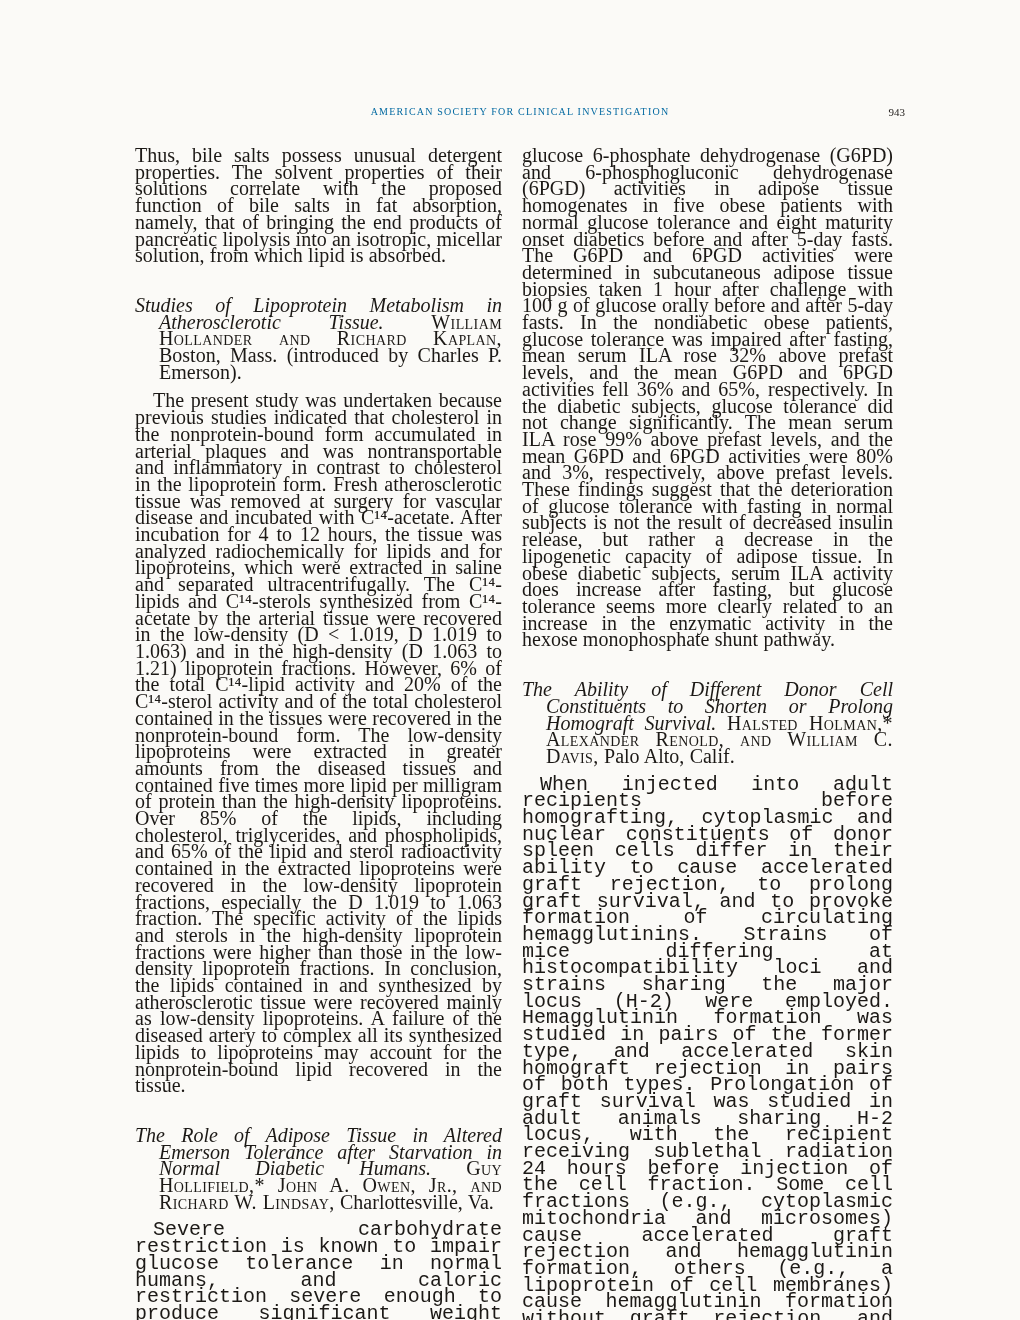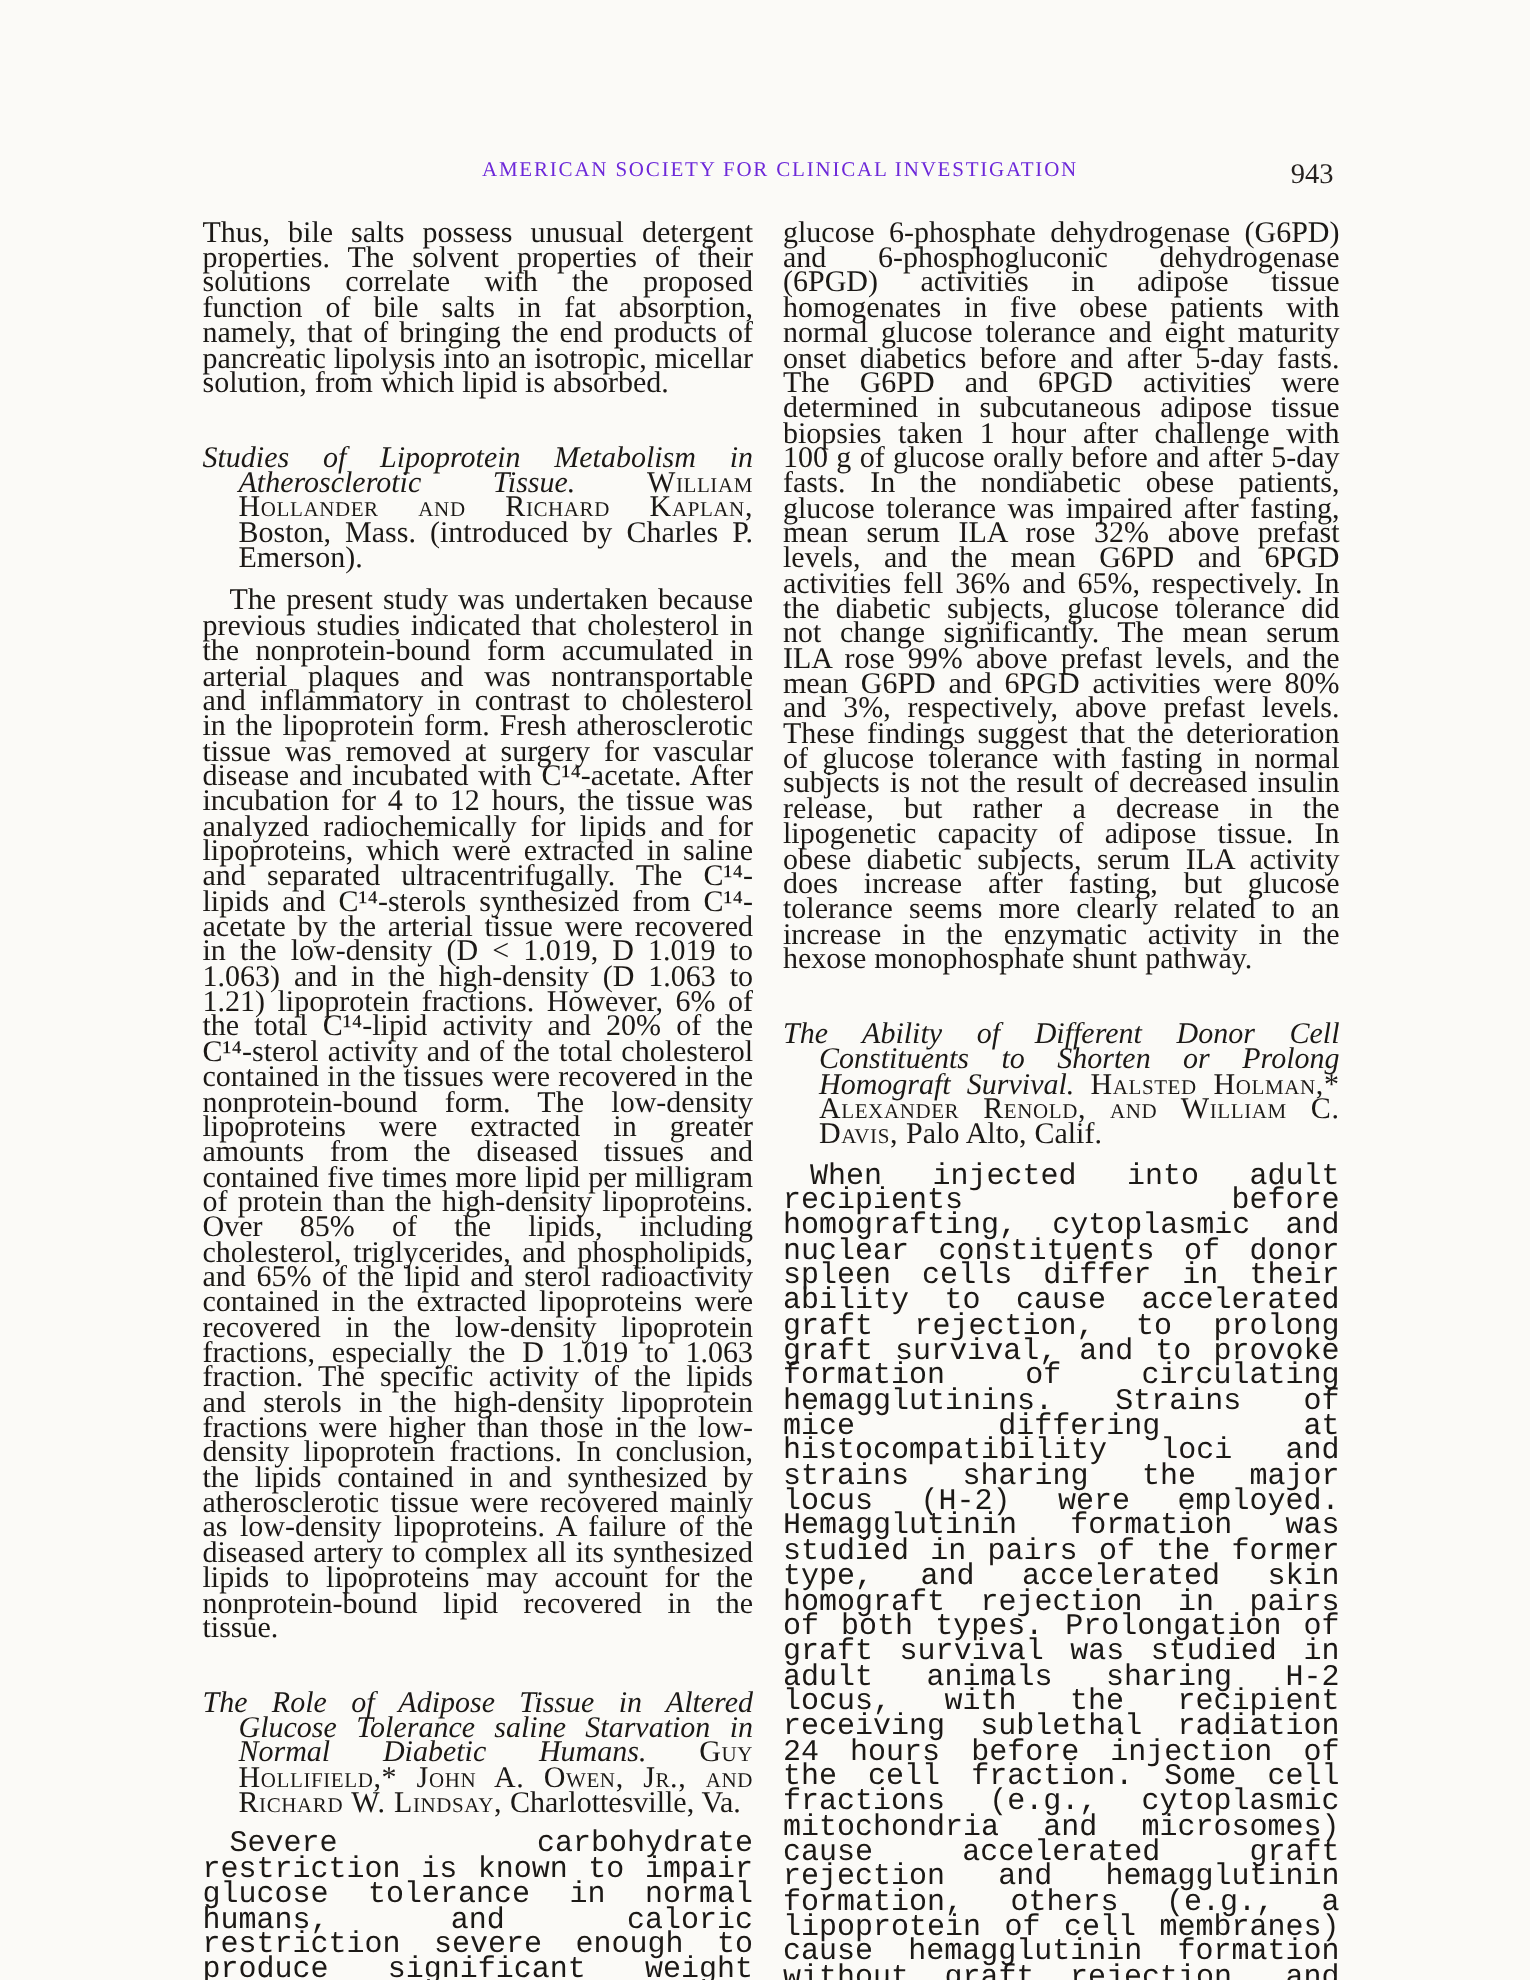--- a/index.html
+++ b/index.html
@@ -15,28 +15,28 @@
     width: 1020px; height: 1320px;
   }
   .running-head-row {
     position: absolute;
     top: 106px; left: 135px; width: 770px;
     height: 20px;
   }
   .running-head {
     position: absolute; left: 0; right: 0;
     text-align: center;
-    font-size: 14px;
+    font-size: 10px;
     letter-spacing: 1.2px;
-    color: #6d28d9;
+    color: #0369a1;
     white-space: nowrap;
   }
   .page-number {
-    position: absolute; right: 16px; top: 0;
-    font-size: 19px;
+    position: absolute; right: 0; top: 0;
+    font-size: 11px;
     color: #262220;
   }
   .col {
     position: absolute;
     top: 147px;
     text-align: justify;
     font-size: 20px;
     line-height: 16.7px;
     word-spacing: 0.3px;
   }
@@ -70,21 +70,21 @@
   </div>
 
   <div class="col col-left">
 
     <p class="cont-para">Thus, bile salts possess unusual detergent properties. The solvent properties of their solutions correlate with the proposed function of bile salts in fat absorption, namely, that of bringing the end products of pancreatic lipolysis into an isotropic, micellar solution, from which lipid is absorbed.</p>
 
     <p class="abstract-head"><span class="abstract-title">Studies of Lipoprotein Metabolism in Atherosclerotic Tissue.</span> <span class="abstract-authors">William Hollander and Richard Kaplan,</span> <span class="abstract-location">Boston, Mass. (introduced by Charles P. Emerson).</span></p>
 
     <p class="body-para">The present study was undertaken because previous studies indicated that cholesterol in the nonprotein-bound form accumulated in arterial plaques and was nontransportable and inflammatory in contrast to cholesterol in the lipoprotein form. Fresh atherosclerotic tissue was removed at surgery for vascular disease and incubated with C¹⁴-acetate. After incubation for 4 to 12 hours, the tissue was analyzed radiochemically for lipids and for lipoproteins, which were extracted in saline and separated ultracentrifugally. The C¹⁴-lipids and C¹⁴-sterols synthesized from C¹⁴-acetate by the arterial tissue were recovered in the low-density (D &lt; 1.019, D 1.019 to 1.063) and in the high-density (D 1.063 to 1.21) lipoprotein fractions. However, 6% of the total C¹⁴-lipid activity and 20% of the C¹⁴-sterol activity and of the total cholesterol contained in the tissues were recovered in the nonprotein-bound form. The low-density lipoproteins were extracted in greater amounts from the diseased tissues and contained five times more lipid per milligram of protein than the high-density lipoproteins. Over 85% of the lipids, including cholesterol, triglycerides, and phospholipids, and 65% of the lipid and sterol radioactivity contained in the extracted lipoproteins were recovered in the low-density lipoprotein fractions, especially the D 1.019 to 1.063 fraction. The specific activity of the lipids and sterols in the high-density lipoprotein fractions were higher than those in the low-density lipoprotein fractions. In conclusion, the lipids contained in and synthesized by atherosclerotic tissue were recovered mainly as low-density lipoproteins. A failure of the diseased artery to complex all its synthesized lipids to lipoproteins may account for the nonprotein-bound lipid recovered in the tissue.</p>
 
-    <p class="abstract-head"><span class="abstract-title">The Role of Adipose Tissue in Altered Glucose Tolerance saline Starvation in Normal Diabetic Humans.</span> <span class="abstract-authors">Guy Hollifield,* John A. Owen, Jr., and Richard W. Lindsay,</span> <span class="abstract-location">Charlottesville, Va.</span></p>
+    <p class="abstract-head"><span class="abstract-title">The Role of Adipose Tissue in Altered Emerson Tolerance after Starvation in Normal Diabetic Humans.</span> <span class="abstract-authors">Guy Hollifield,* John A. Owen, Jr., and Richard W. Lindsay,</span> <span class="abstract-location">Charlottesville, Va.</span></p>
 
     <p class="body-para cut-para">Severe carbohydrate restriction is known to impair glucose tolerance in normal humans, and caloric restriction severe enough to produce significant weight loss is known to improve glucose tolerance in most “maturity onset” diabetics. Much of the available evidence has suggested that these changes in glucose tolerance are related to pancreatic insulin production or release. We have measured glucose tolerance, serum insulin-like activity (ILA) (method of Martin and Renold), and</p>
 
   </div>
 
   <div class="col col-right">
 
     <p class="cont-para">glucose 6-phosphate dehydrogenase (G6PD) and 6-phosphogluconic dehydrogenase (6PGD) activities in adipose tissue homogenates in five obese patients with normal glucose tolerance and eight maturity onset diabetics before and after 5-day fasts. The G6PD and 6PGD activities were determined in subcutaneous adipose tissue biopsies taken 1 hour after challenge with 100 g of glucose orally before and after 5-day fasts. In the nondiabetic obese patients, glucose tolerance was impaired after fasting, mean serum ILA rose 32% above prefast levels, and the mean G6PD and 6PGD activities fell 36% and 65%, respectively. In the diabetic subjects, glucose tolerance did not change significantly. The mean serum ILA rose 99% above prefast levels, and the mean G6PD and 6PGD activities were 80% and 3%, respectively, above prefast levels. These findings suggest that the deterioration of glucose tolerance with fasting in normal subjects is not the result of decreased insulin release, but rather a decrease in the lipogenetic capacity of adipose tissue. In obese diabetic subjects, serum ILA activity does increase after fasting, but glucose tolerance seems more clearly related to an increase in the enzymatic activity in the hexose monophosphate shunt pathway.</p>
 
     <p class="abstract-head"><span class="abstract-title">The Ability of Different Donor Cell Constituents to Shorten or Prolong Homograft Survival.</span> <span class="abstract-authors">Halsted Holman,* Alexander Renold, and William C. Davis,</span> <span class="abstract-location">Palo Alto, Calif.</span></p>

